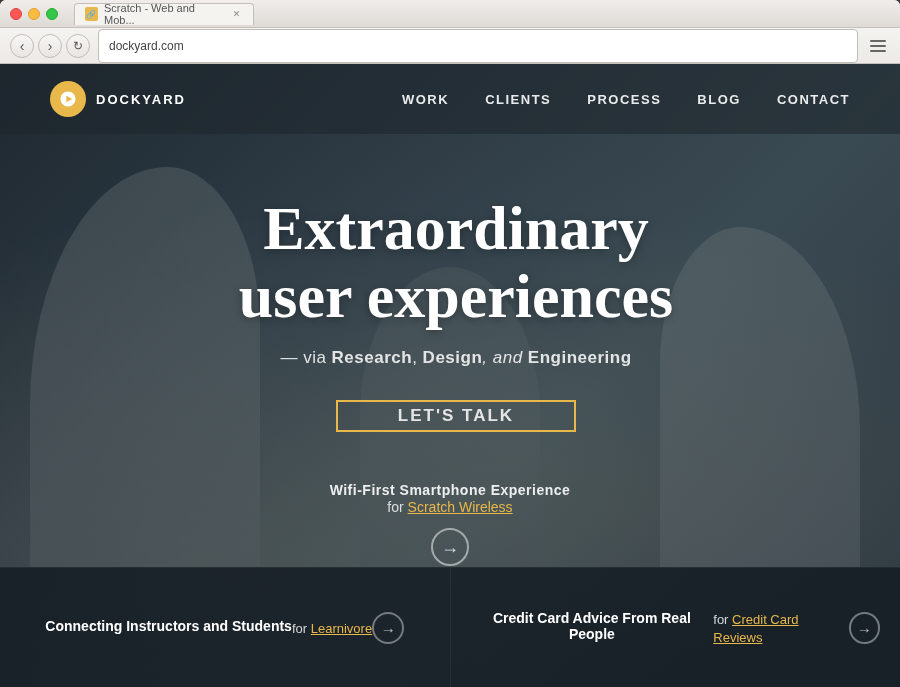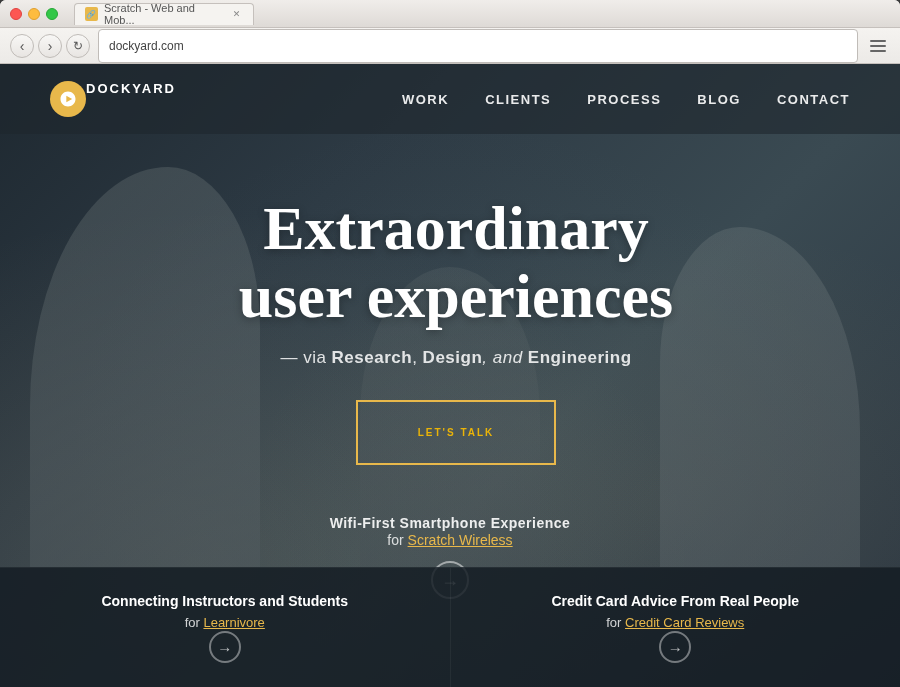--- a/index.html
+++ b/index.html
@@ -185,20 +185,22 @@
       display: flex;
       align-items: center;
       justify-content: space-between;
       padding: 0 50px;
       height: 70px;
       background: rgba(30, 38, 45, 0.6);
     }
 
     .logo {
       display: flex;
+      align-items: center;
+      gap: 10px;
       cursor: pointer;
     }
 
     .logo-icon {
       width: 36px;
       height: 36px;
       background: #e8b84b;
       border-radius: 50%;
       display: flex;
       align-items: center;
@@ -267,25 +269,25 @@
     .hero-subtext em {
       font-style: italic;
     }
 
     .hero-subtext strong {
       font-weight: 700;
     }
 
     .cta-btn {
       margin-top: 32px;
-      padding: 25px 60px;
+      padding: 4px 60px;
       border: 2px solid #e8b84b;
       background: transparent;
-      color: #eab308;
-      font-size: 10px;
+      color: #e5e5e5;
+      font-size: 17px;
       font-weight: 700;
       letter-spacing: 2px;
       text-transform: uppercase;
       cursor: pointer;
       transition: all 0.2s;
     }
 
     
     .case-study-preview {
       position: relative;
@@ -333,21 +335,21 @@
       right: 0;
       height: 120px;
       display: flex;
       z-index: 5;
     }
 
     .bottom-card {
       flex: 1;
       background: rgba(20, 28, 35, 0.85);
       display: flex;
-      flex-direction: column;
+      flex-direction: row;
       align-items: center;
       justify-content: center;
       padding: 20px;
       border-top: 1px solid rgba(255,255,255,0.05);
     }
 
     .bottom-card:not(:last-child) {
       border-right: 1px solid rgba(255,255,255,0.05);
     }
 

